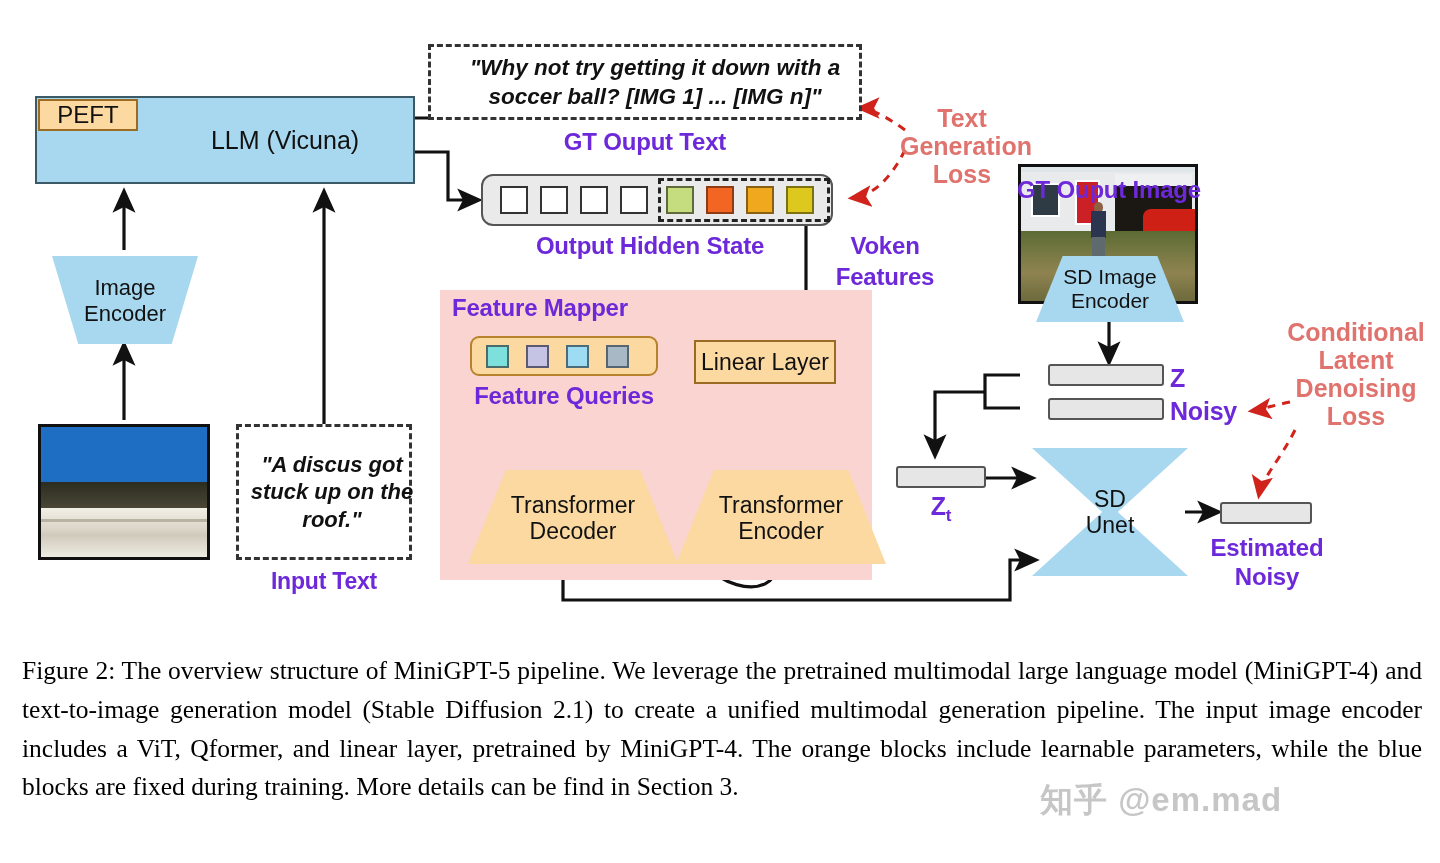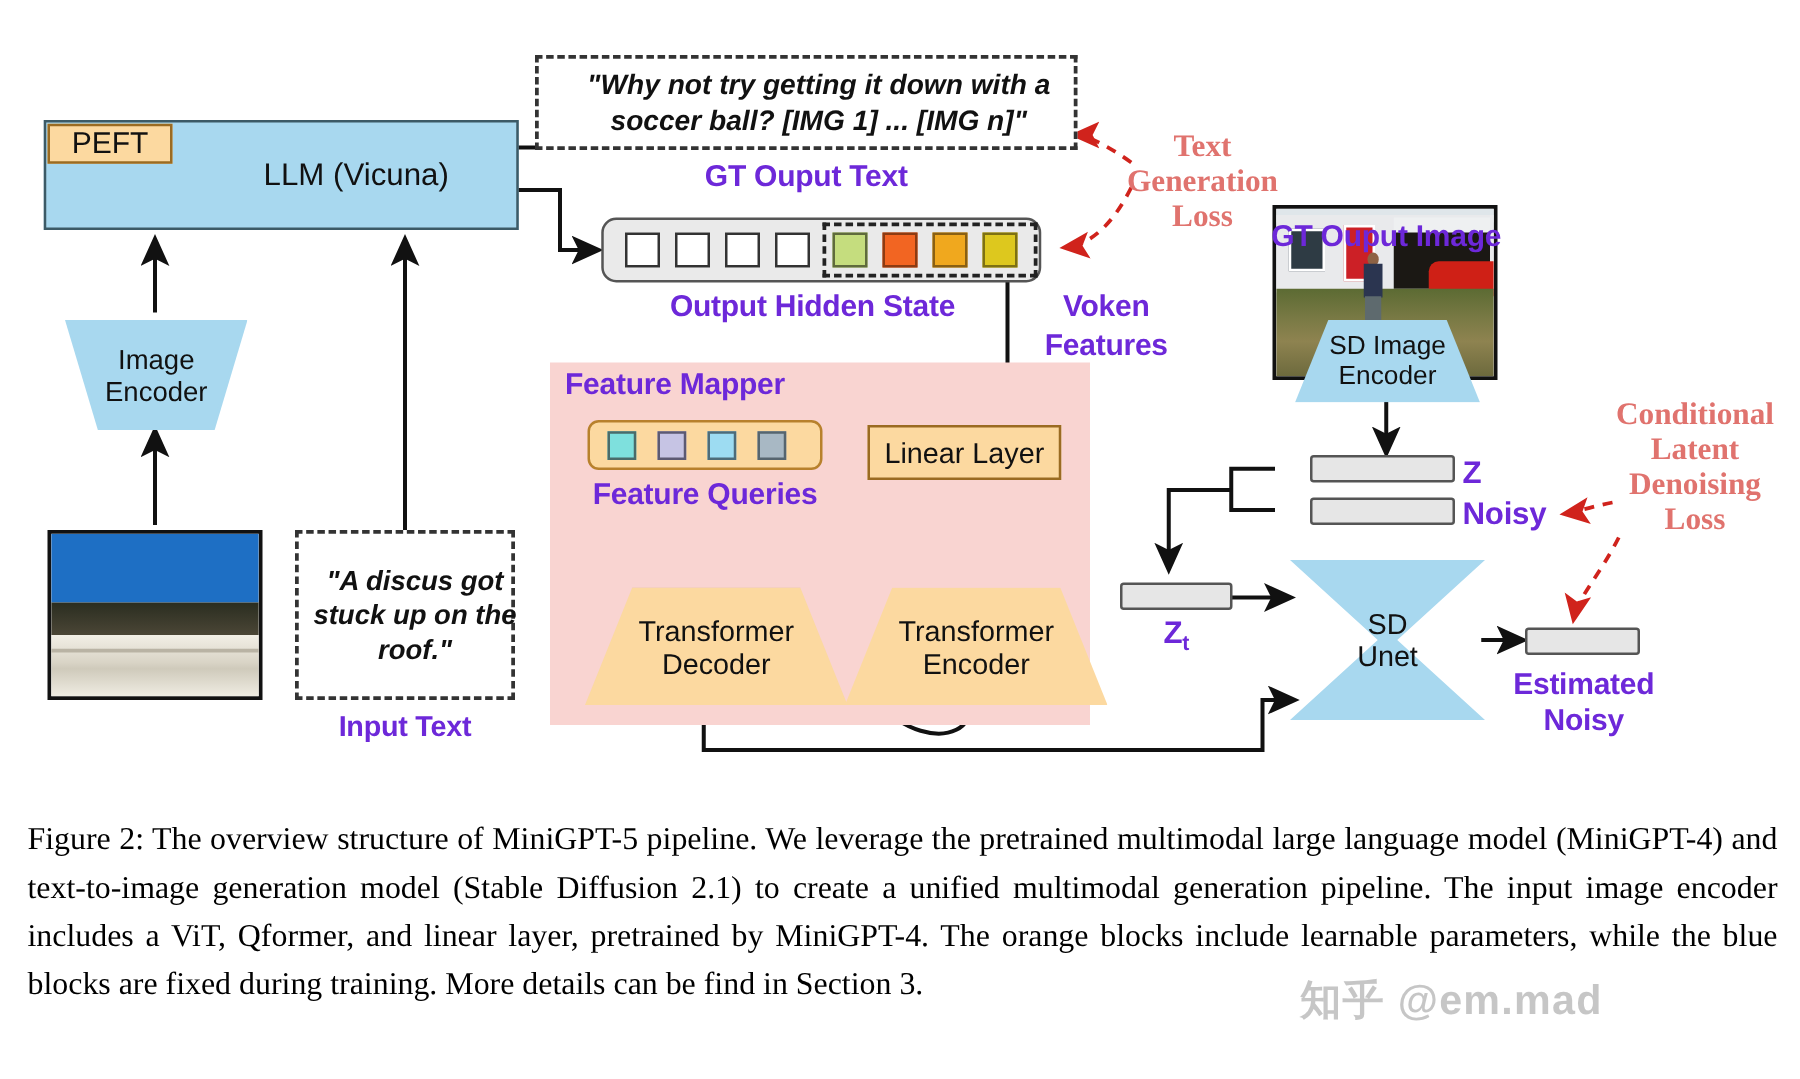--- a/index.html
+++ b/index.html
@@ -22,21 +22,21 @@
   .trap-up{clip-path:polygon(0 0,100% 0,82% 100%,18% 100%);}
   .hourglass{clip-path:polygon(0 0,100% 0,55% 50%,100% 100%,0 100%,45% 50%);}
 
   .graybar{background:#e6e6e6;border:2px solid #555;border-radius:3px;box-sizing:border-box;}
   .sq{box-sizing:border-box;border:2px solid #333;}
 
   .hidden-state{background:#eaeaea;border:2px solid #555;border-radius:12px;box-sizing:border-box;}
   .fm-panel{background:#f9d4d1;}
   .lq-holder{background:#fcd9a0;border:2px solid #b8812c;border-radius:9px;box-sizing:border-box;}
 
-  .redtxt{color:#e0736e;font-weight:bold;text-align:center;line-height:1.12;font-family:Liberation Serif, serif;}
+  .redtxt{color:#e0736e;font-weight:bold;text-align:center;line-height:1.12;}
 
   .caption{position:absolute;left:22px;top:652px;width:1400px;
            font-family:"Liberation Serif", serif;font-size:25.5px;line-height:1.52;
            text-align:justify;color:#000;}
   .wm{position:absolute;left:1040px;top:778px;font-family:"Liberation Sans",sans-serif;
       font-size:33px;color:rgba(120,120,120,.42);font-weight:600;letter-spacing:1px;
       white-space:nowrap;}
 
   
   .photo{border:3px solid #111;box-sizing:border-box;overflow:hidden;position:relative;}
@@ -162,21 +162,21 @@
   <div class="abs fm-panel" style="left:440px;top:290px;width:432px;height:290px;"></div>
   <div class="abs label" style="left:452px;top:294px;width:240px;font-size:24px;text-align:left;">Feature Mapper</div>
 
   <div class="abs lq-holder" style="left:470px;top:336px;width:188px;height:40px;"></div>
   <div class="abs sq" style="left:486px;top:345px;width:23px;height:23px;background:#7ee0dd;border-color:#4a6b6a;"></div>
   <div class="abs sq" style="left:526px;top:345px;width:23px;height:23px;background:#c6c4e4;border-color:#5c5a73;"></div>
   <div class="abs sq" style="left:566px;top:345px;width:23px;height:23px;background:#9ddcf2;border-color:#4d6c7a;"></div>
   <div class="abs sq" style="left:606px;top:345px;width:23px;height:23px;background:#a8b8c4;border-color:#56656f;"></div>
   <div class="abs label" style="left:452px;top:382px;width:224px;font-size:24px;">Feature Queries</div>
 
-  <div class="abs orange-box" style="left:694px;top:340px;width:155px;height:44px;">
+  <div class="abs orange-box" style="left:694px;top:340px;width:142px;height:44px;">
     <div class="boxtext" style="font-size:23px;">Linear Layer</div>
   </div>
 
   <div class="abs trap-down" style="left:468px;top:470px;width:210px;height:94px;background:#fcd9a0;
        filter:drop-shadow(0 0 0 #b8812c);"></div>
   <div class="abs" style="left:468px;top:476px;width:210px;height:84px;font-size:23px;
        display:flex;align-items:center;justify-content:center;text-align:center;white-space:pre-line;line-height:1.15;">Transformer
 Decoder</div>
 
   <div class="abs trap-down" style="left:676px;top:470px;width:210px;height:94px;background:#fcd9a0;"></div>

